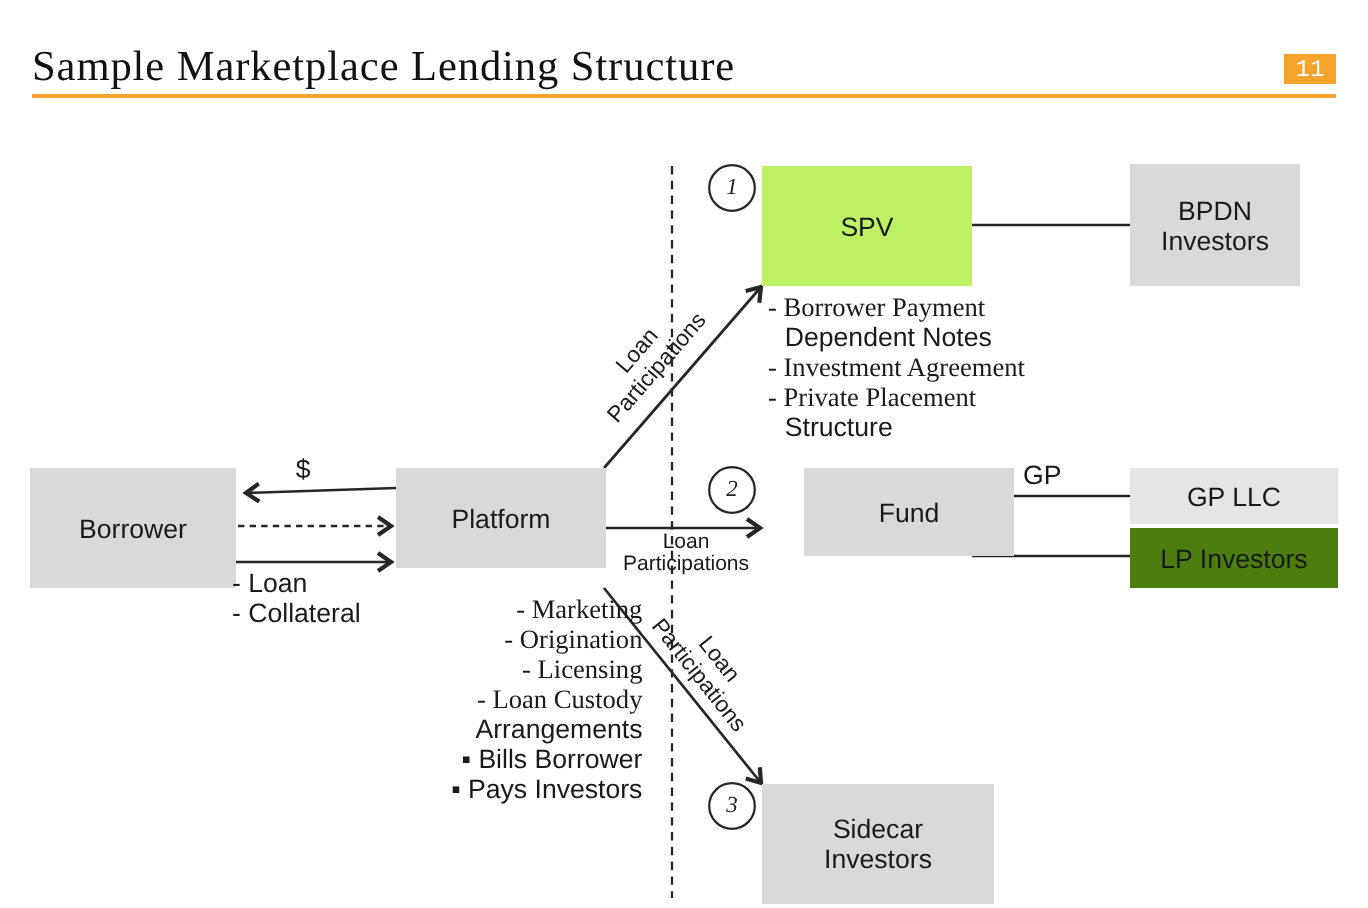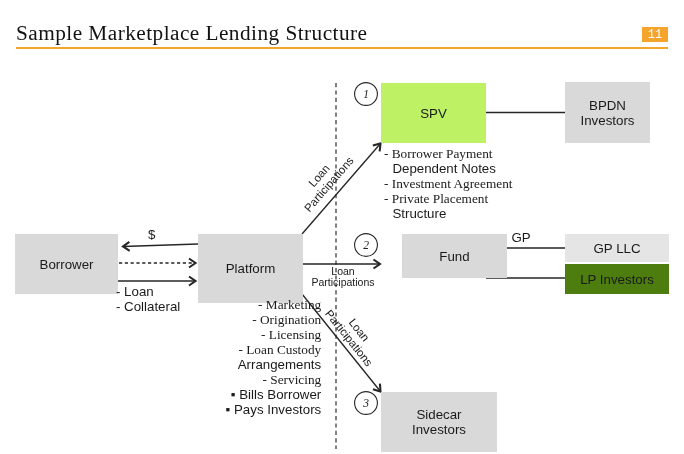--- a/index.html
+++ b/index.html
@@ -9,21 +9,21 @@
   
   #title{left:16px;top:20px;font-family:"Liberation Serif",serif;font-size:21.3px;line-height:26px;
          color:#121212;white-space:nowrap;letter-spacing:0.45px;}
   #title-rule{left:16px;top:46.8px;width:652px;height:2.6px;}
   #page-box{left:642px;top:27px;width:26px;height:15px;display:flex;align-items:center;justify-content:center;}
   #page-num{color:#fdfdfd;font-size:12px;line-height:12px;font-family:Liberation Mono, monospace;}
   
   .node{background:#d9d9d9;display:flex;align-items:center;justify-content:center;
         text-align:center;font-size:13.3px;line-height:15px;white-space:pre-line;}
   #box-borrower{left:15px;top:234px;width:103px;height:60px;}
-  #box-platform{left:198px;top:234px;width:105px;height:69px;}
+  #box-platform{left:198px;top:234px;width:105px;height:50px;}
   #box-spv{left:381px;top:83px;width:105px;height:60px;}
   #box-bpdn{left:565px;top:82px;width:85px;height:61px;}
   #box-fund{left:402px;top:234px;width:105px;height:44px;}
   #box-gp{left:565px;top:234px;width:104px;height:28px;}
   #box-lp{left:565px;top:264px;width:104px;height:30px;}
   #box-sidecar{left:381px;top:392px;width:116px;height:60px;}
   
   #wires{left:0;top:0;width:684px;height:454px;}
   
   .lbl{font-size:13.3px;line-height:15px;white-space:pre-line;}
@@ -113,21 +113,20 @@
       <div class="ind0">- Investment Agreement</div>
       <div class="ind0">- Private Placement</div>
       <div class="ind1">Structure</div>
     </div>
   <div id="list-platform" class="abs blist">
       <div class="ind0">- Marketing</div>
       <div class="ind0">- Origination</div>
       <div class="ind0">- Licensing</div>
       <div class="ind0">- Loan Custody</div>
       <div class="ind1">Arrangements</div>
-      <div class="ind0">- Servicing</div>
       <div class="ind2">▪ Bills Borrower</div>
       <div class="ind2">▪ Pays Investors</div>
     </div>
 
   <div id="step-1" class="abs stepnum">1</div>
   <div id="step-2" class="abs stepnum">2</div>
   <div id="step-3" class="abs stepnum">3</div>
 
 </div>
 

